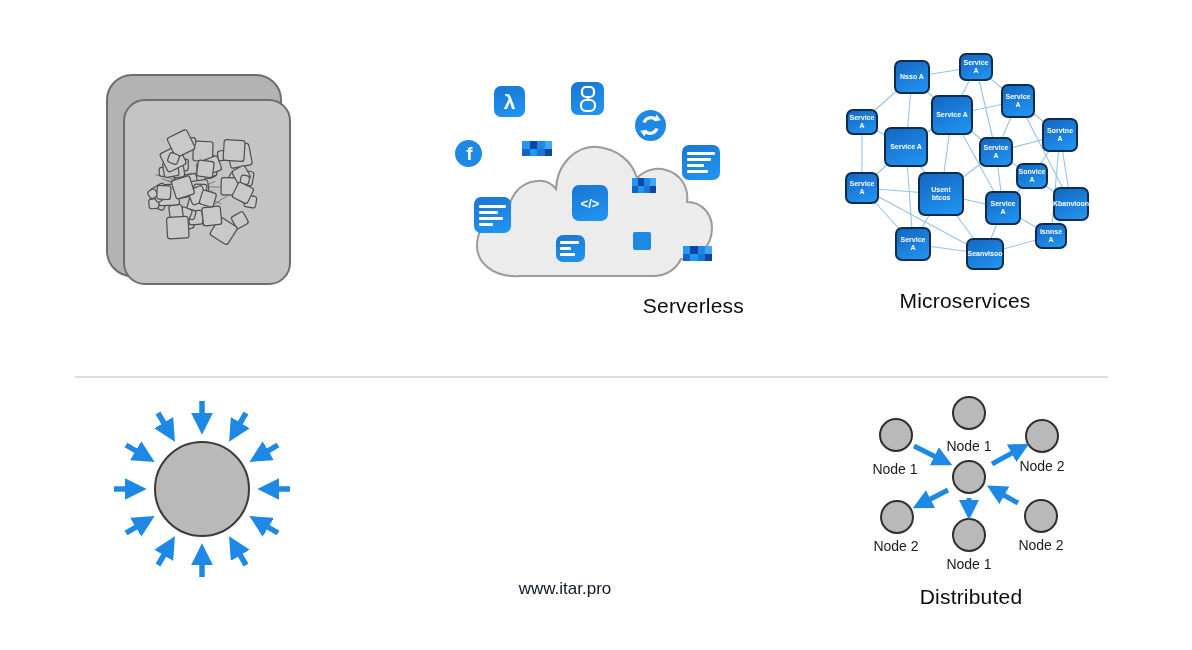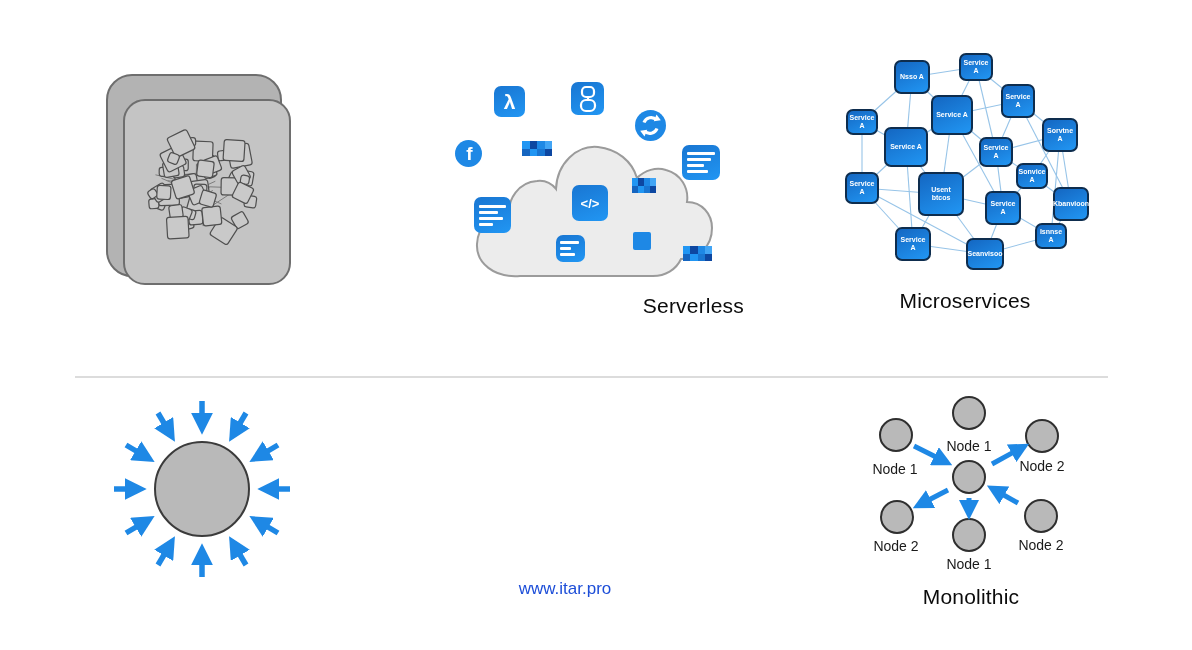--- a/index.html
+++ b/index.html
@@ -363,18 +363,18 @@
         <line x1="113" y1="108" x2="113" y2="123"></line>
         <line x1="162" y1="113" x2="137" y2="99"></line>
       </g>
     </svg>
     <div class="node-label" style="left:113px;top:48px;">Node 1</div>
     <div class="node-label" style="left:39px;top:71px;">Node 1</div>
     <div class="node-label" style="left:186px;top:68px;">Node 2</div>
     <div class="node-label" style="left:40px;top:148px;">Node 2</div>
     <div class="node-label" style="left:113px;top:166px;">Node 1</div>
     <div class="node-label" style="left:185px;top:147px;">Node 2</div>
-    <div class="abs section-title" style="left:0;top:195px;width:230px;">Monolithic</div>
-  </div>
-
-  <div class="watermark" style="color: #1d4ed8;">www.itar.pro</div>
+    <div class="abs section-title" style="left:0;top:195px;width:230px;">Distributed</div>
+  </div>
+
+  <div class="watermark" style="color: #0f172a;">www.itar.pro</div>
 
 </div>
 
 </body></html>

